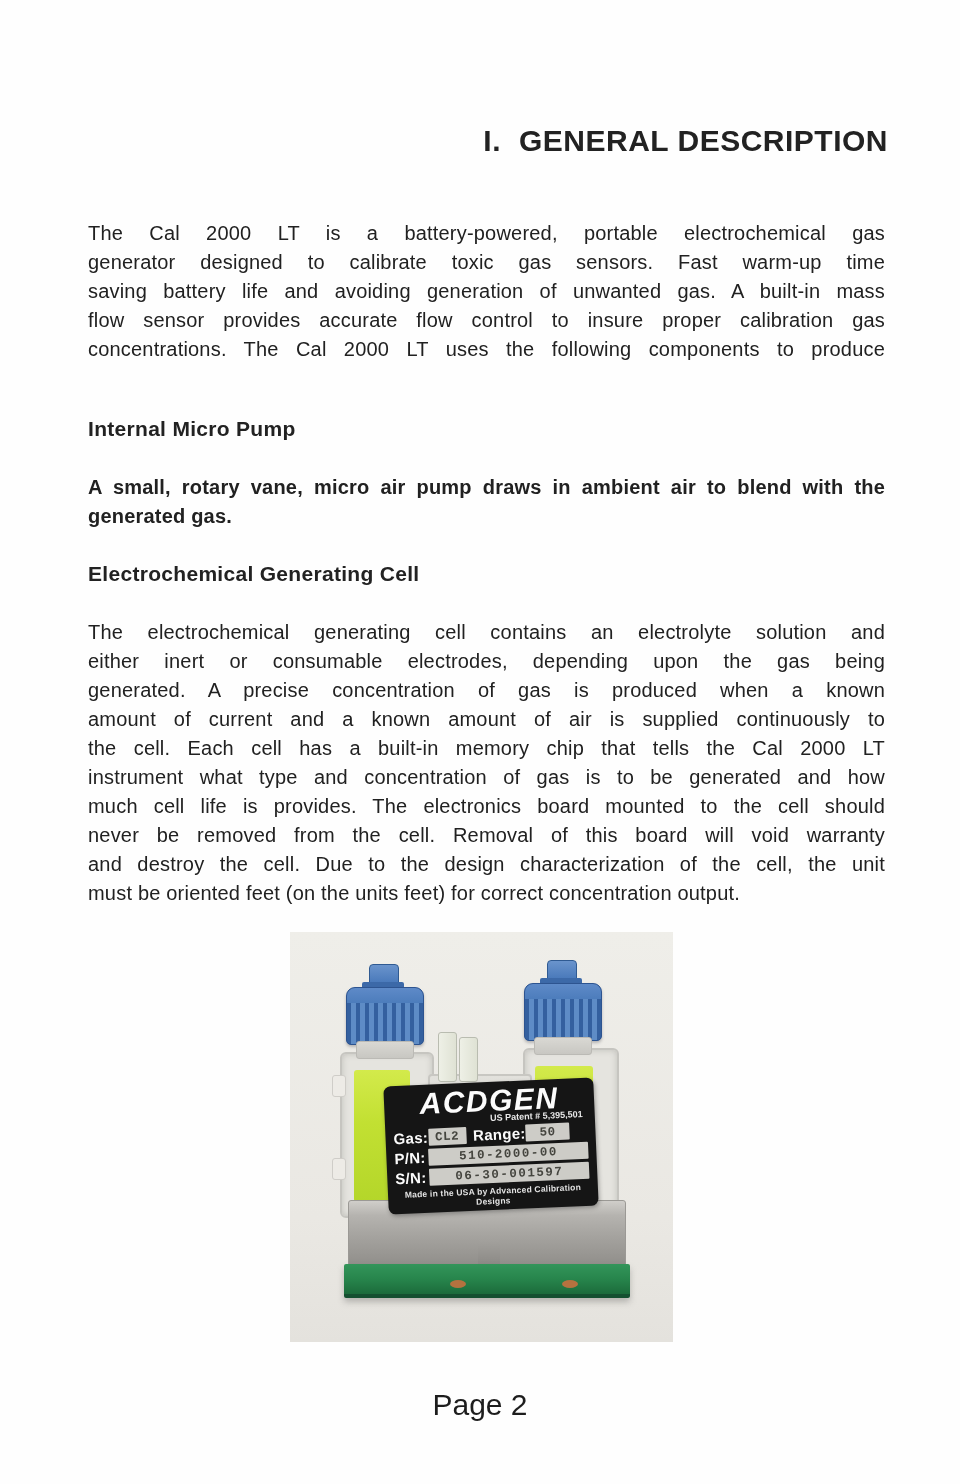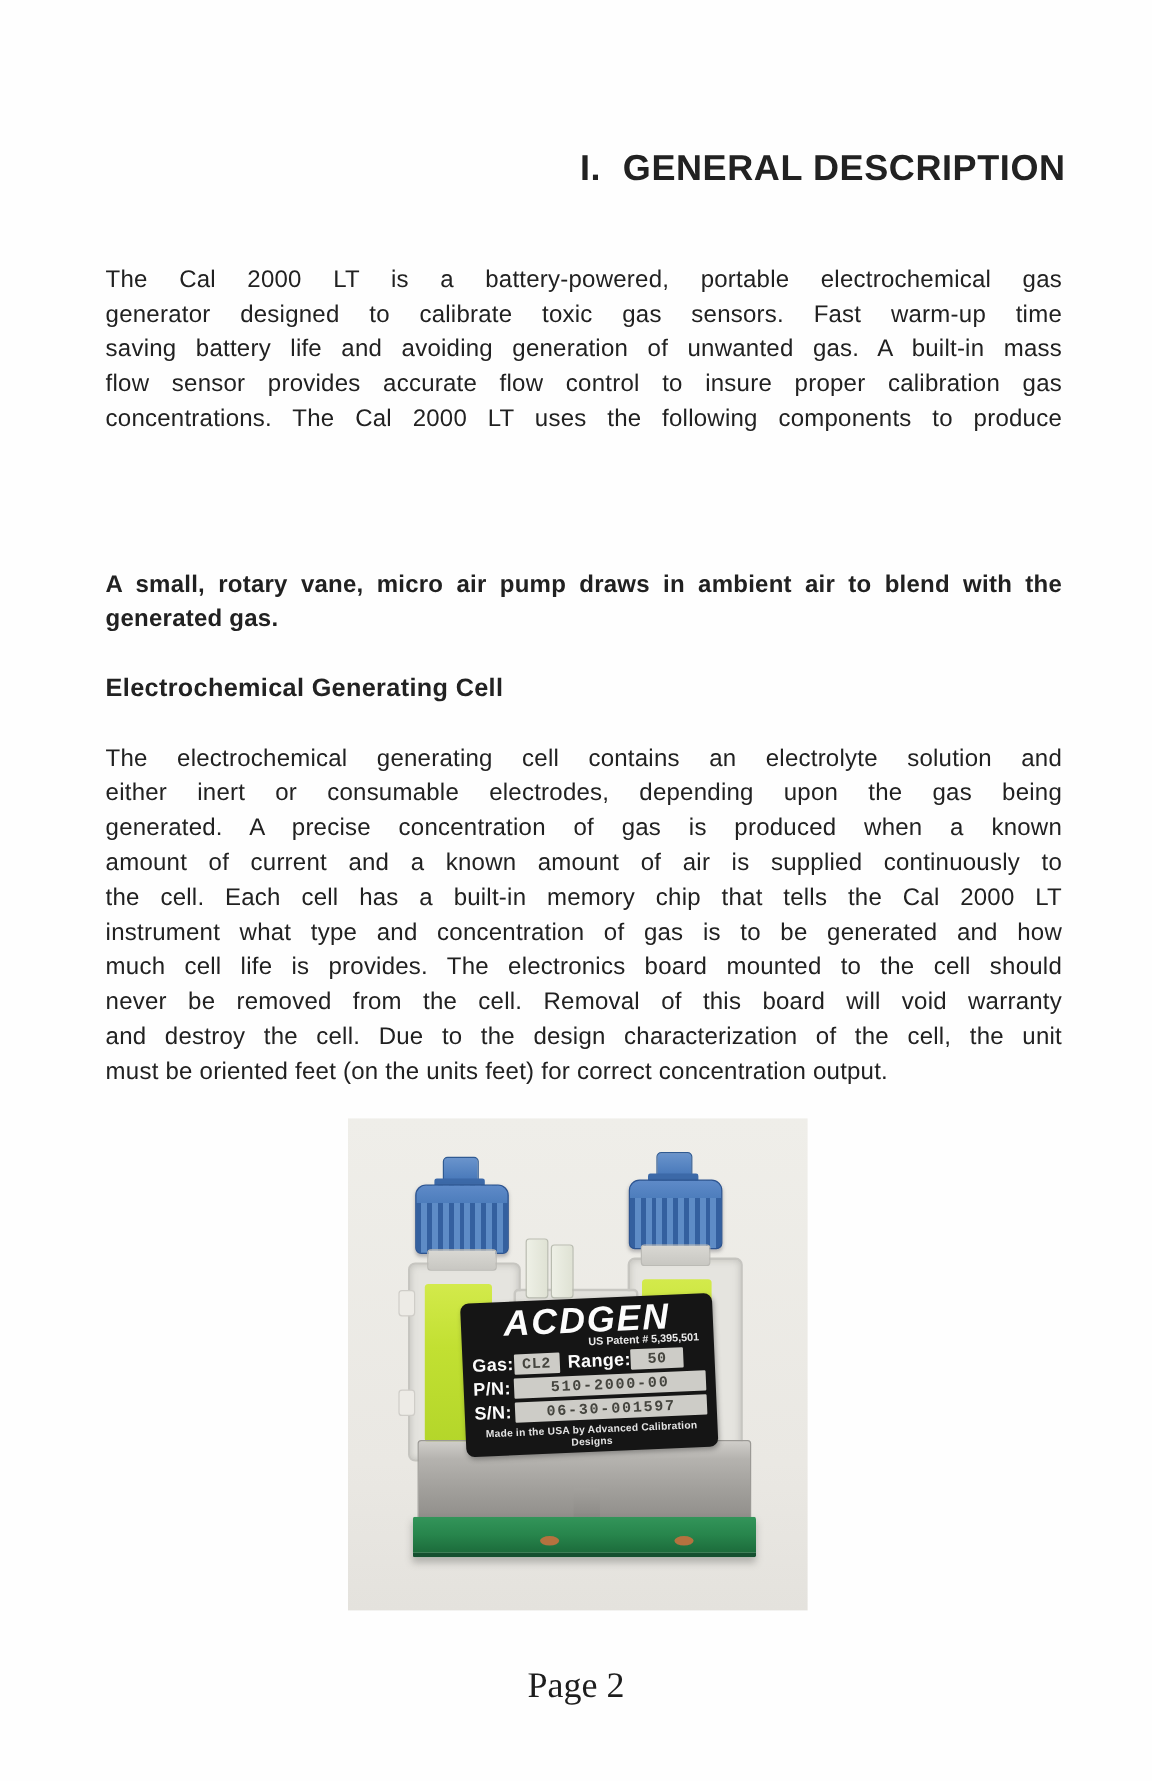--- a/index.html
+++ b/index.html
@@ -25,21 +25,21 @@
     font-size:21px; font-weight:bold; letter-spacing:0.3px; color:#222;
   }
   #para-intro { top:184px;margin-top:35px; }
   #sub-pump   { top:417px; }
   #para-pump  { top:473px;font-weight:bold; }
   #sub-cell   { top:562px; }
   #para-cell  { top:618px; }
 
   .page-number {
     position:absolute; left:0; top:1388px; width:960px; text-align:center;
-    font-family:Liberation Serif, serif; font-size:30px; color:#1d1d1d;
+    font-family:Liberation Sans, sans-serif; font-size:30px; color:#1d1d1d;
   }
 
   
   .photo {
     position:absolute; left:290px; top:932px; width:383px; height:410px;
     background:linear-gradient(#efeee9, #eae8e3 70%, #e4e2dd);
     overflow:hidden;
   }
   .photo * { position:absolute; }
 
@@ -141,20 +141,21 @@
   </h1>
 
   <div class="para" id="para-intro">
       <div class="line">The Cal 2000 LT is a battery-powered, portable electrochemical gas</div>
       <div class="line">generator designed to calibrate toxic gas sensors.  Fast warm-up time</div>
       <div class="line">saving battery life and avoiding generation of unwanted gas. A built-in mass</div>
       <div class="line">flow sensor provides accurate flow control to insure proper calibration gas</div>
       <div class="line">concentrations.  The Cal 2000 LT uses the following components to produce</div>
     </div>
 
+  <h2 class="subheading" id="sub-pump" style="margin:0;">Internal Micro Pump</h2>
 
   <div class="para" id="para-pump">
       <div class="line">A small, rotary vane, micro air pump draws in ambient air to blend with the</div>
       <div class="line last">generated gas.</div>
     </div>
 
   <h2 class="subheading" id="sub-cell" style="margin:0;">Electrochemical Generating Cell</h2>
 
   <div class="para" id="para-cell">
       <div class="line">The electrochemical generating cell contains an electrolyte solution and</div>

